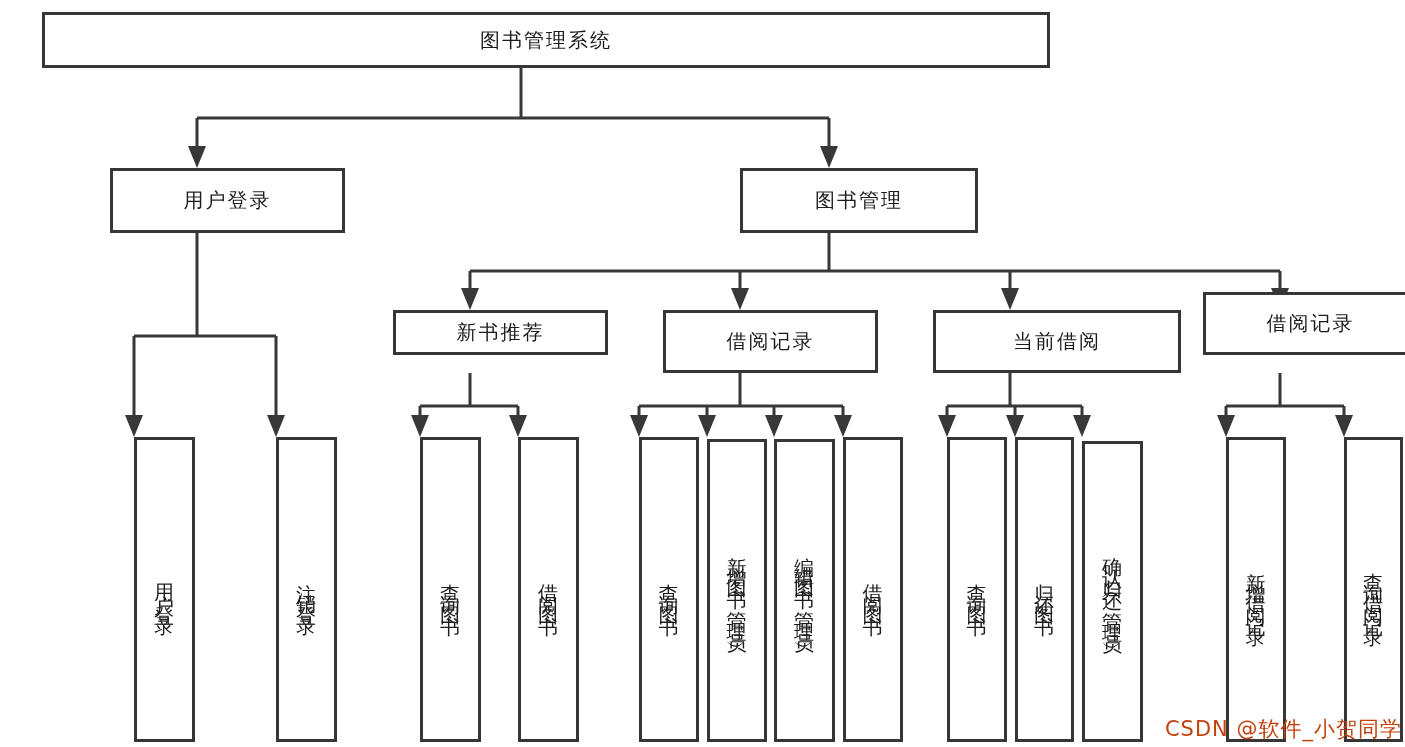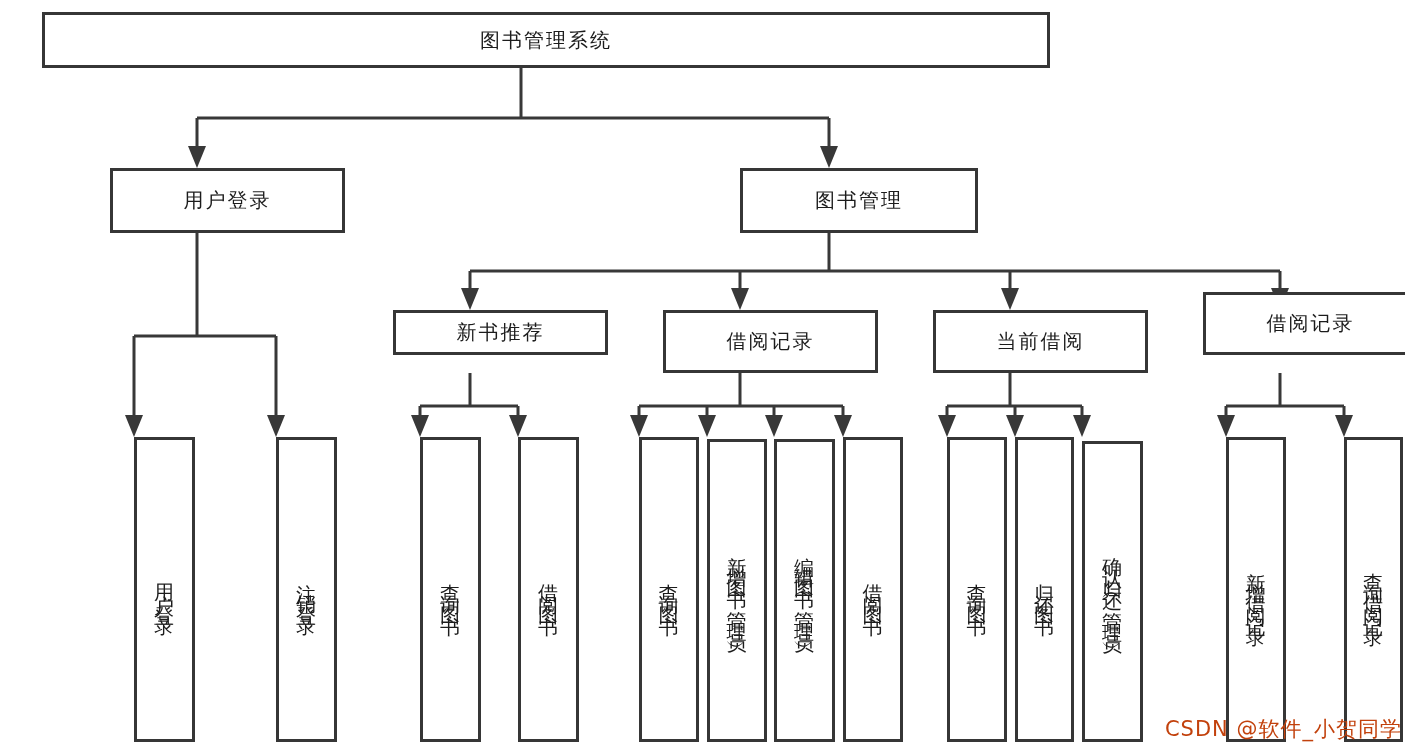--- a/index.html
+++ b/index.html
@@ -66,21 +66,21 @@
     <polygon class="ah" points="1335,415 1353,415 1344,437"></polygon>
   </svg>
 
   <div class="node" style="left:12px;top:12px;width:1008px;height:56px;">图书管理系统</div>
 
   <div class="node" style="left:80px;top:168px;width:235px;height:65px;">用户登录</div>
   <div class="node" style="left:710px;top:168px;width:238px;height:65px;">图书管理</div>
 
   <div class="node" style="left:363px;top:310px;width:215px;height:45px;">新书推荐</div>
   <div class="node" style="left:633px;top:310px;width:215px;height:63px;">借阅记录</div>
-  <div class="node" style="left:903px;top:310px;width:215px;height:63px;">当前借阅</div>
+  <div class="node" style="left:903px;top:310px;width:248px;height:63px;">当前借阅</div>
   <div class="node" style="left:1173px;top:292px;width:215px;height:63px;">借阅记录</div>
 
   <div class="node vnode" style="left:104px;top:437px;width:61px;height:305px;">
     <span>用户登录</span>
   </div>
   <div class="node vnode" style="left:246px;top:437px;width:61px;height:305px;">
     <span>注销登录</span>
   </div>
 
   <div class="node vnode" style="left:390px;top:437px;width:61px;height:305px;">

